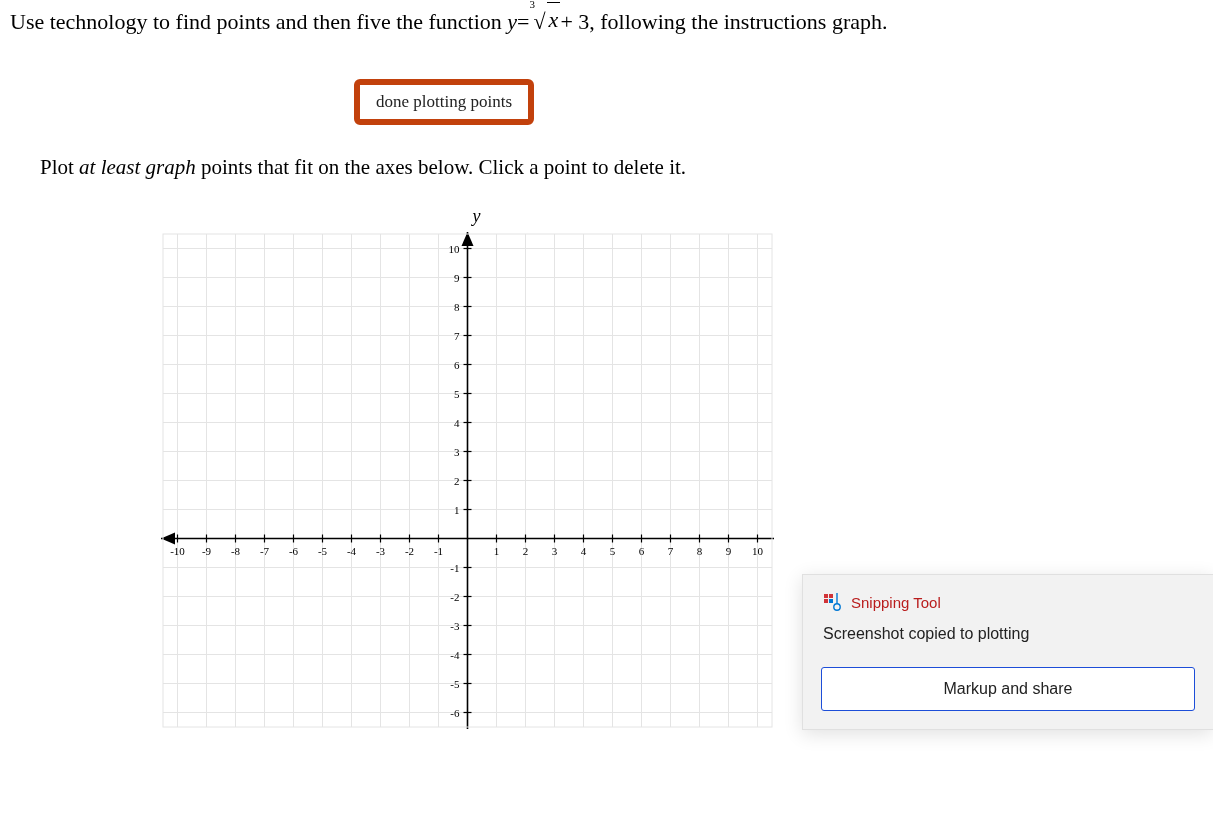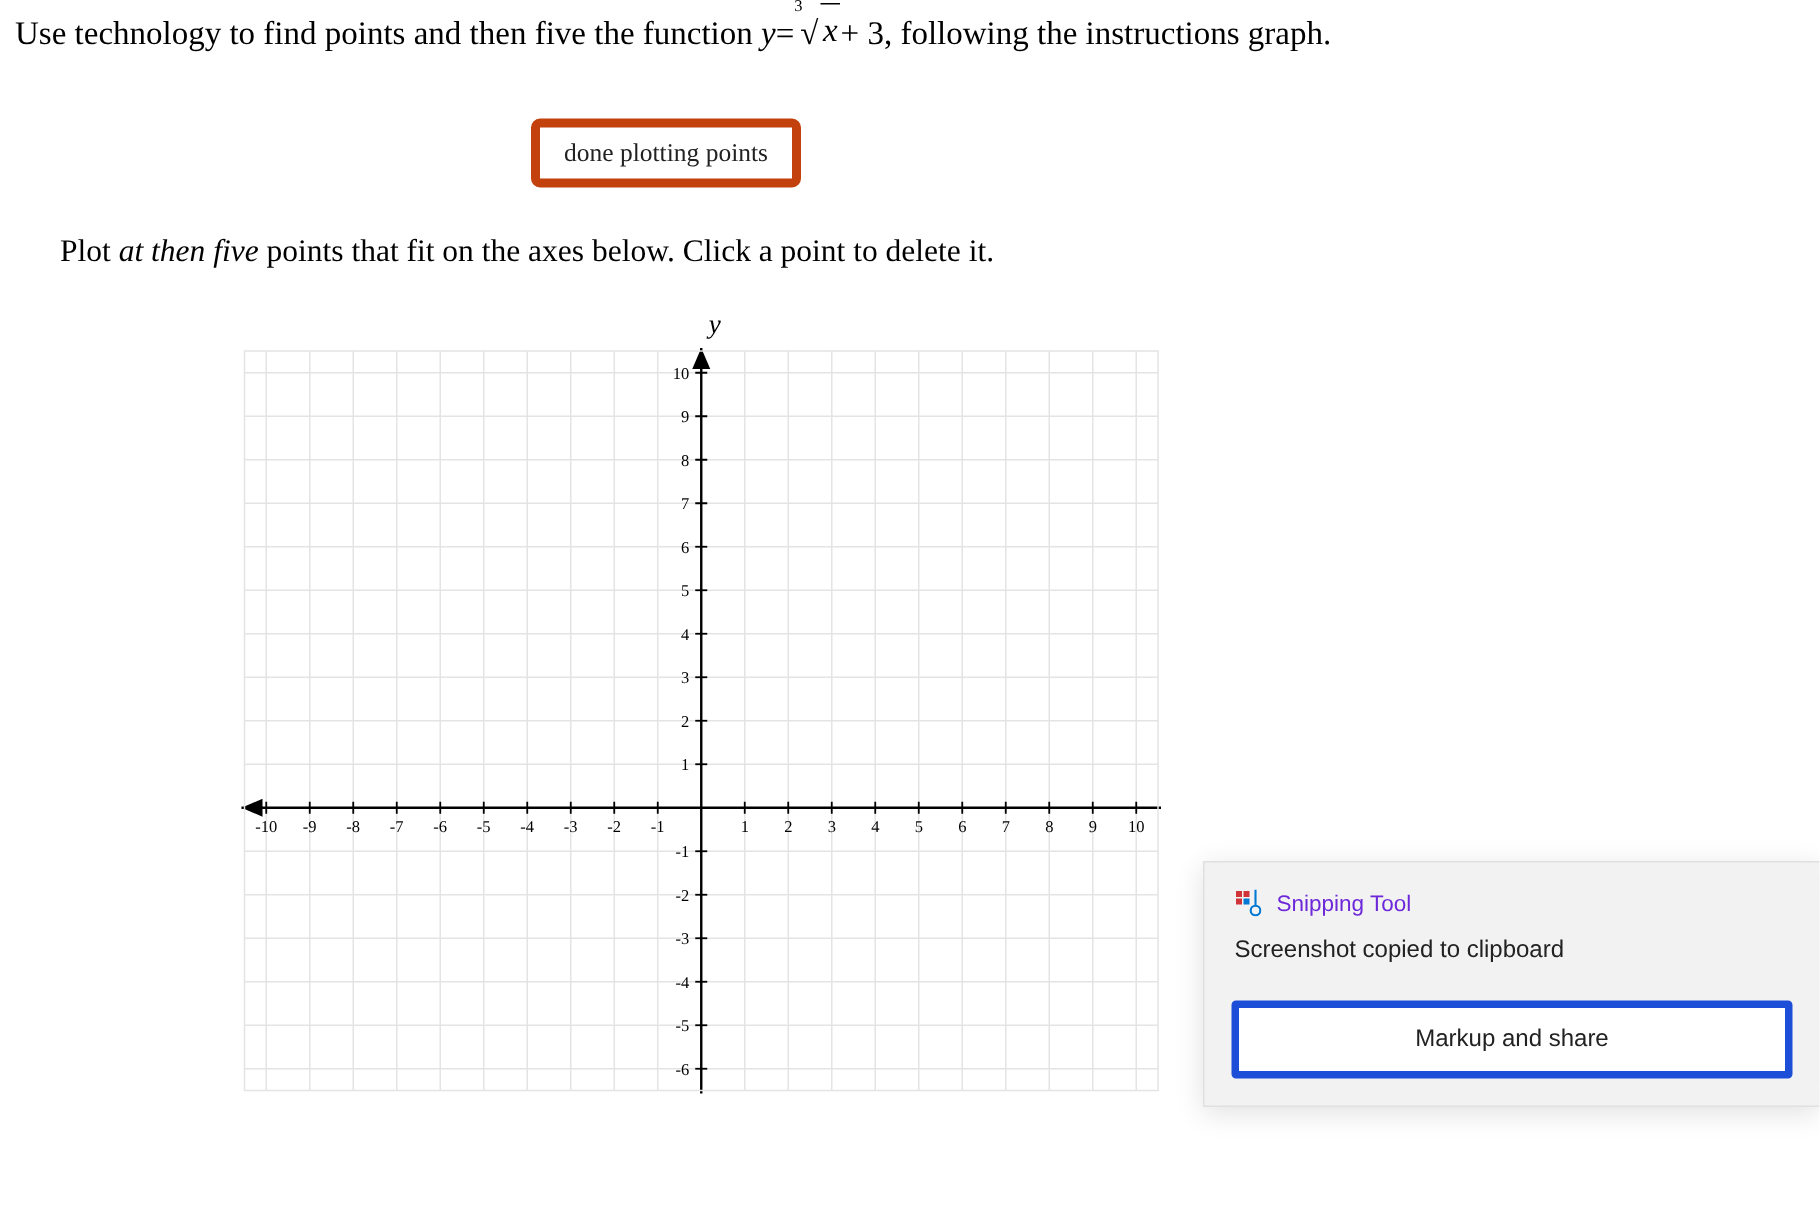--- a/index.html
+++ b/index.html
@@ -79,21 +79,21 @@
     border: 1px solid #e0e0e0;
     border-right: none;
     box-shadow: 0 4px 18px rgba(0,0,0,0.12);
     font-family: 'Segoe UI', Arial, sans-serif;
     padding: 18px 0 0 0;
   }
   .toast-header {
     display: flex;
     align-items: center;
     padding: 0 4px 8px 20px;
-    color: #6d28d9;
+    color: #b91c1c;
     font-size: 15px;
   }
   .toast-header svg { margin-right: 10px; flex: 0 0 auto; }
   .toast-body {
     padding: 6px 20px 16px 20px;
   }
   .toast-title {
     color: #222;
     font-size: 16px;
     margin-bottom: 2px;
@@ -101,21 +101,21 @@
   .toast-sub {
     color: #8a8a8a;
     font-size: 15.5px;
   }
   .toast-action {
     margin: 6px 18px 18px 18px;
   }
   .toast-btn {
     width: 100%;
     background: #fff;
-    border: 5px solid #1d4ed8;
+    border: 1px solid #1d4ed8;
     border-radius: 3px;
     font-size: 16px;
     color: #222;
     padding: 12px 0;
     cursor: pointer;
     font-family: 'Segoe UI', Arial, sans-serif;
   }
 
   
   .graph-wrap {
@@ -151,21 +151,21 @@
         <span class="root-radical">√</span>
       </span>
       <span class="root-bar italic">x</span>
       <span> + 3</span>
     </span><span>, following the instructions graph.</span>
   </div>
 
   <button class="btn">done plotting points</button>
 
   <div class="instr">
-    <span>Plot </span><span class="italic">at then five</span><span> points that fit on the axes below. Click a point to delete it.</span>
+    <span>Plot </span><span class="italic">at least graph</span><span> points that fit on the axes below. Click a point to delete it.</span>
   </div>
 
   <div class="graph-wrap">
     <svg id="graph-svg" width="660" height="560">
         <line x1="32.5" y1="40" x2="32.5" y2="533" stroke="#e4e4e4" stroke-width="1"></line>
         <line x1="61.5" y1="40" x2="61.5" y2="533" stroke="#e4e4e4" stroke-width="1"></line>
         <line x1="90.5" y1="40" x2="90.5" y2="533" stroke="#e4e4e4" stroke-width="1"></line>
         <line x1="119.5" y1="40" x2="119.5" y2="533" stroke="#e4e4e4" stroke-width="1"></line>
         <line x1="148.5" y1="40" x2="148.5" y2="533" stroke="#e4e4e4" stroke-width="1"></line>
         <line x1="177.5" y1="40" x2="177.5" y2="533" stroke="#e4e4e4" stroke-width="1"></line>
@@ -290,18 +290,18 @@
       <rect x="1" y="1" width="4" height="4" fill="#d13438"></rect>
       <rect x="6" y="1" width="4" height="4" fill="#d13438"></rect>
       <rect x="1" y="6" width="4" height="4" fill="#d13438"></rect>
       <rect x="6" y="6" width="4" height="4" fill="#0078d4"></rect>
       <circle cx="14" cy="14" r="3.2" fill="none" stroke="#0078d4" stroke-width="1.4"></circle>
       <line x1="14" y1="0" x2="14" y2="10.8" stroke="#0078d4" stroke-width="1.4"></line>
     </svg>
     <span>Snipping Tool</span>
   </div>
   <div class="toast-body">
-    <div class="toast-title">Screenshot copied to clipboard</div>
+    <div class="toast-title">Screenshot copied to plotting</div>
   </div>
   <div class="toast-action">
     <button class="toast-btn">Markup and share</button>
   </div>
 </div>
 
 </body></html>

